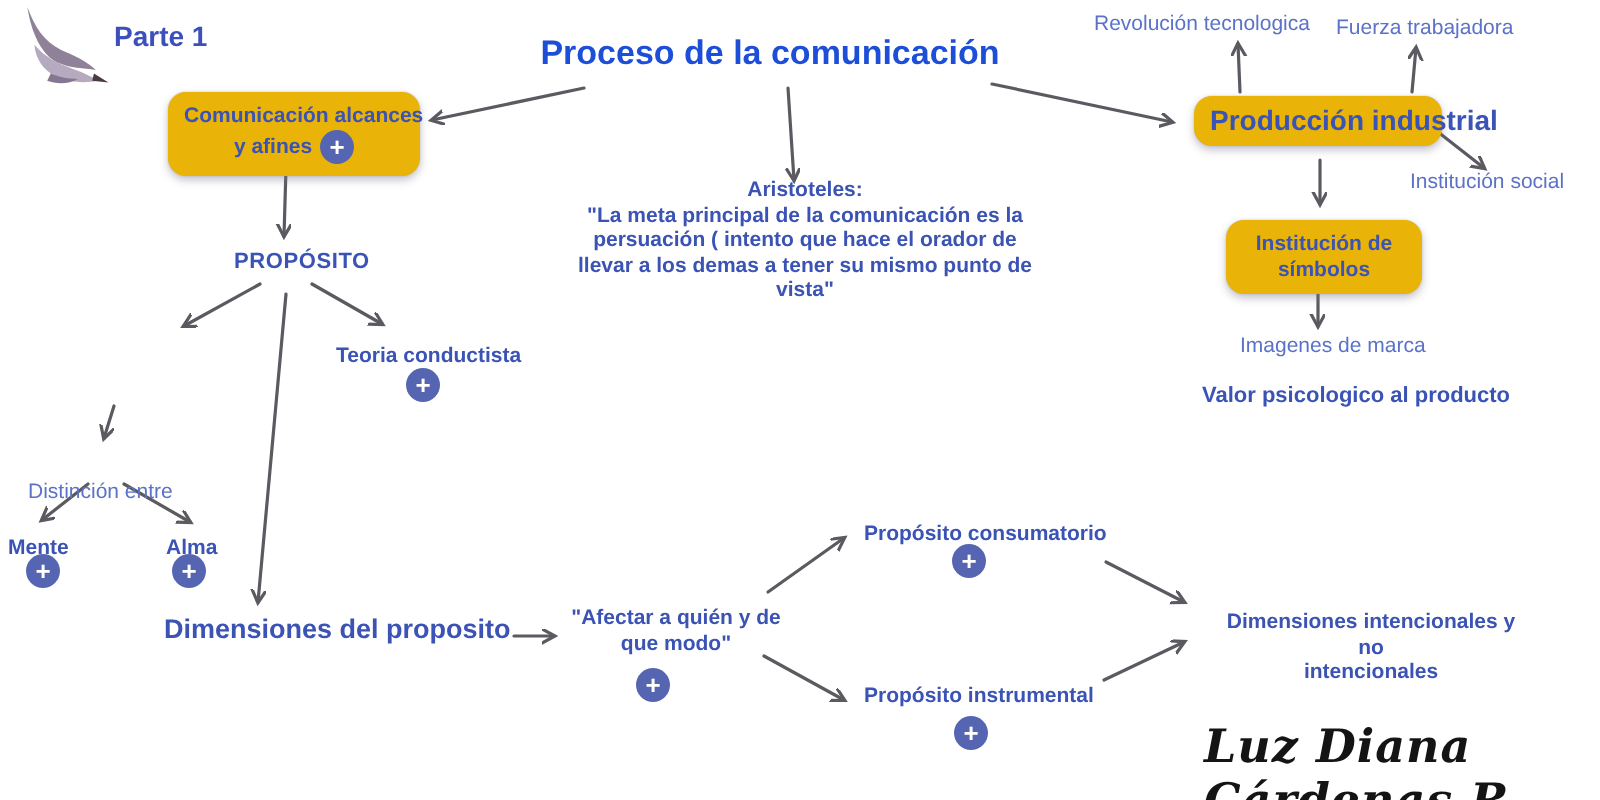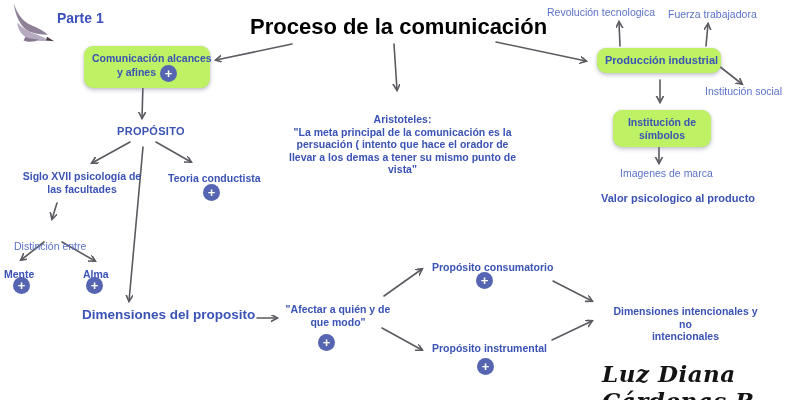--- a/index.html
+++ b/index.html
@@ -10,33 +10,33 @@
   }
   .arrows{position:absolute;left:0;top:0;width:800px;height:400px;pointer-events:none;}
   .node{
     position:absolute;color:#3a53b4;font-weight:bold;font-size:10.5px;
     line-height:12.5px;white-space:nowrap;
   }
   .light{font-weight:normal;color:#5b72c8;}
   .center{text-align:center;}
   .pre{white-space:pre-line;}
   .box{
-    background:#bef264;border-radius:9px;
+    background:#eab308;border-radius:9px;
     box-shadow:0 2px 4px rgba(120,120,140,.45), 0 0 1px rgba(120,120,140,.35);
     padding:6px 8px;text-align:center;
   }
   .plus{
     display:inline-flex;align-items:center;justify-content:center;
     width:17px;height:17px;border-radius:50%;
     background:#5565b2;color:#ffffff;font-weight:bold;font-size:13px;
     line-height:17px;
   }
   .plus-abs{position:absolute;}
   .plus-inline{vertical-align:middle;margin-left:4px;}
-  .title{font-size:22px;line-height:20px;color:#000000;}
+  .title{font-size:17px;line-height:20px;color:#1d4ed8;}
   .parte{font-size:14px;color:#3b50bd;}
   .proposito{font-size:11px;letter-spacing:.3px;}
   .dimensiones{font-size:13.5px;}
   .valor{font-size:11px;}
   .signature{
     position:absolute;color:#141414;
     font-family:"DejaVu Serif","Liberation Serif",serif;
     font-style:italic;font-weight:bold;font-size:23px;letter-spacing:.5px;
   }
   .bird{position:absolute;left:2px;top:2px;}
@@ -88,35 +88,33 @@
 
   <div class="box" style="position:absolute;left:84px;top:46px;width:110px;">
     <div class="node" style="position:static;">Comunicación alcances</div>
     <div class="node" style="position:static;">
       <span>y afines</span><span class="plus plus-inline">+</span>
     </div>
   </div>
 
   <div class="node proposito" style="left:117px;top:125px;">PROPÓSITO</div>
 
-  <div class="node center pre" style="left:20px;top:170px;width:124px;">Siglo XVII psicología de
-las facultades</div>
 
   <div class="node" style="left:168px;top:172px;">Teoria conductista</div>
   <span class="plus plus-abs" style="left:203px;top:184px;">+</span>
 
   <div class="node light" style="left:14px;top:240px;">Distinción entre</div>
 
   <div class="node" style="left:4px;top:268px;">Mente</div>
   <span class="plus plus-abs" style="left:13px;top:277px;">+</span>
 
   <div class="node" style="left:83px;top:268px;">Alma</div>
   <span class="plus plus-abs" style="left:86px;top:277px;">+</span>
 
-  <div class="node center" style="left:285px;top:113px;width:235px;white-space:normal;">
+  <div class="node center" style="left:285px;top:89px;width:235px;white-space:normal;">
     <div>Aristoteles:</div>
     <div class="pre">"La meta principal de la comunicación es la
 persuación ( intento que hace el orador de
 llevar a los demas a tener su mismo punto de
 vista"</div>
   </div>
 
   <div class="node dimensiones" style="left:82px;top:309px;">Dimensiones del proposito</div>
 
   <div class="node center pre" style="left:283px;top:303px;width:110px;">"Afectar a quién y de
@@ -128,21 +126,21 @@
 
   <div class="node" style="left:432px;top:342px;">Propósito instrumental</div>
   <span class="plus plus-abs" style="left:477px;top:358px;">+</span>
 
   <div class="node center pre" style="left:608px;top:305px;width:155px;">Dimensiones intencionales y no
 intencionales</div>
 
   <div class="node light" style="left:547px;top:6px;">Revolución tecnologica</div>
   <div class="node light" style="left:668px;top:8px;">Fuerza trabajadora</div>
 
-  <div class="box node" style="left:597px;top:48px;width:108px;font-size:11px;">Producción industrial</div>
+  <div class="box node" style="left:597px;top:48px;width:108px;font-size:14px;">Producción industrial</div>
 
   <div class="node light" style="left:705px;top:85px;">Institución social</div>
 
   <div class="box node center pre" style="left:613px;top:110px;width:82px;">Institución de
 símbolos</div>
 
   <div class="node light" style="left:620px;top:167px;">Imagenes de marca</div>
 
   <div class="node valor" style="left:601px;top:192px;">Valor psicologico al producto</div>
 

